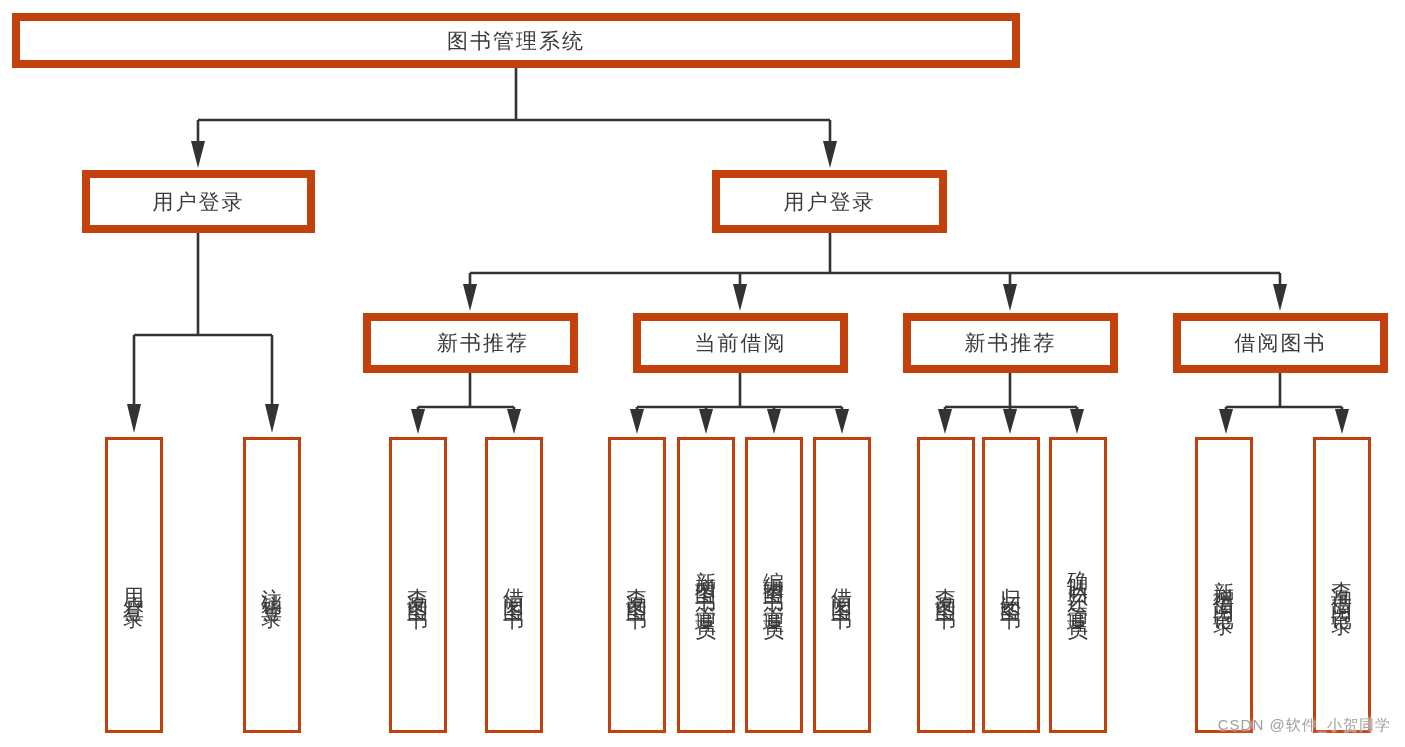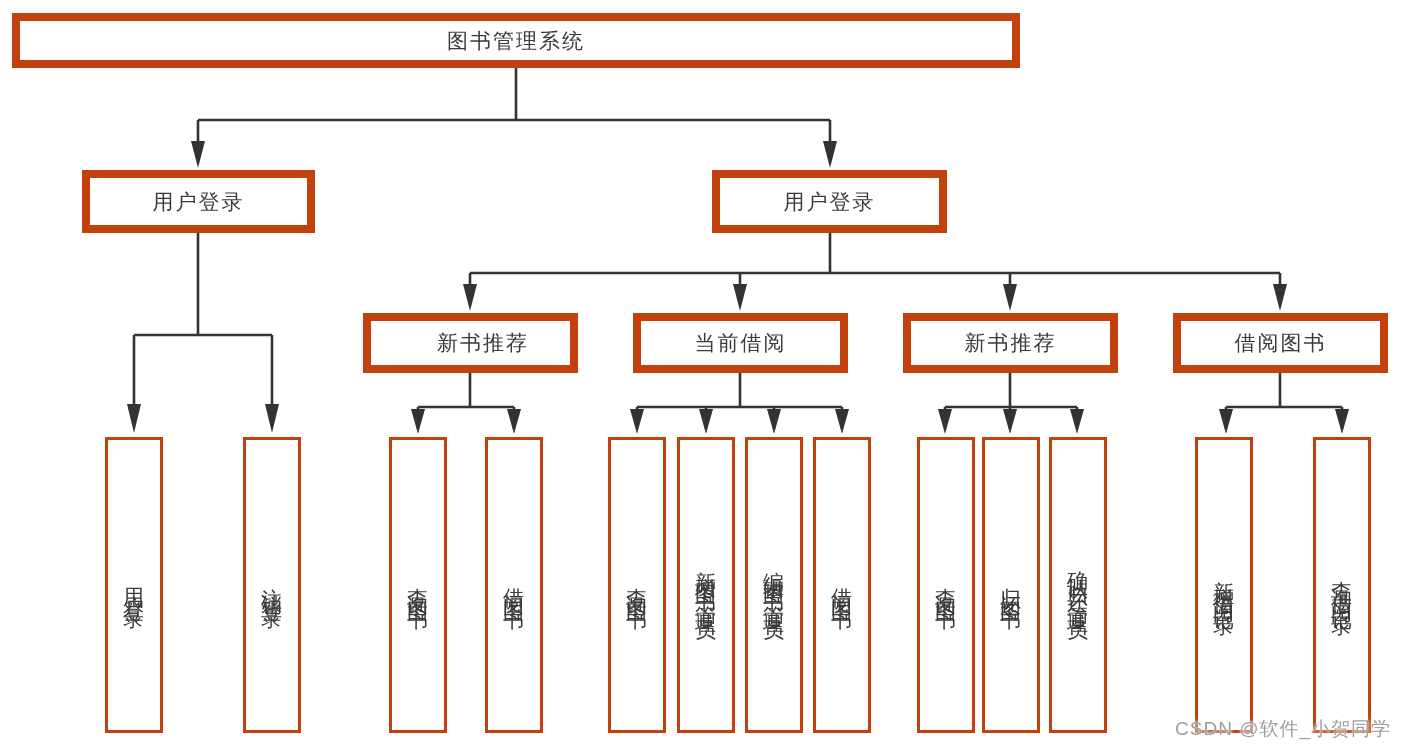--- a/index.html
+++ b/index.html
@@ -65,21 +65,21 @@
   .l-cbquery   { left: 917px; }
   .l-cbreturn  { left: 982px; }
   .l-cbconfirm { left: 1049px; }
   .l-recadd    { left: 1195px; }
   .l-recquery  { left: 1313px; }
   #watermark {
     position: absolute;
     right: 14px;
     top: 716px;
     z-index: 5;
-    font-size: 19px;
+    font-size: 15px;
     color: #9e9e9e;
     letter-spacing: 1px;
     text-shadow: 0 0 2px #ffffff, 0 0 4px #ffffff;
     white-space: nowrap;
   }
 </style>
 </head>
 <body>
 
 <div id="canvas">

